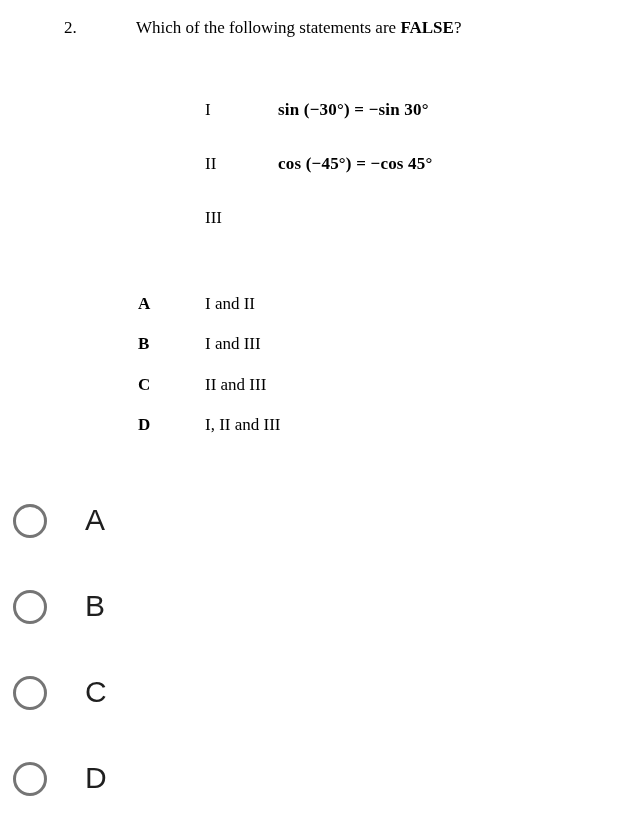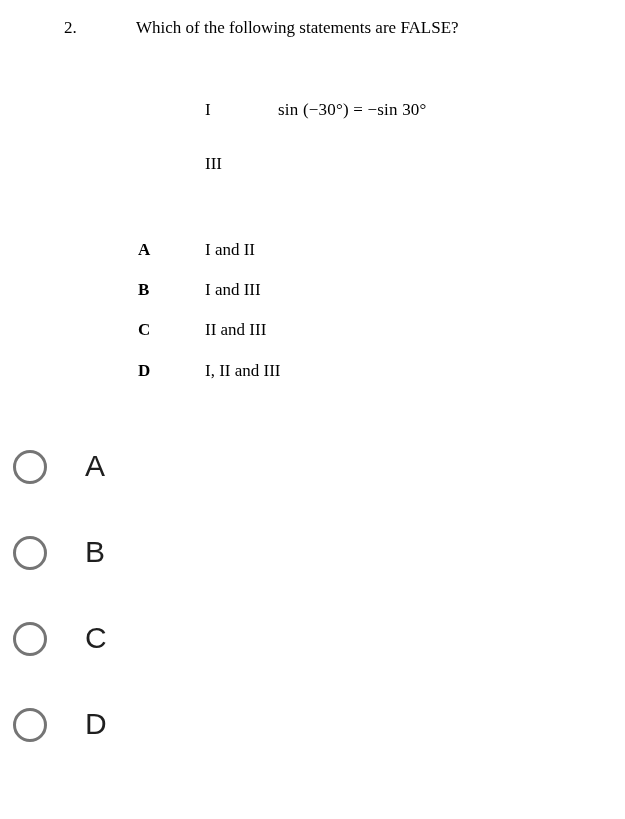--- a/index.html
+++ b/index.html
@@ -26,39 +26,40 @@
     padding-top: 17px;
     font-size: 17px;
     line-height: 1.3;
   }
   .q-number {
     margin-left: 64px;
     width: 72px;
     flex: 0 0 72px;
   }
   .q-text { }
-  .q-text b { font-weight: normal; }
+  .q-text b { font-weight: bold; }
 
   
   .statements {
     margin-top: 60px;
     margin-left: 205px;
     font-size: 17px;
   }
   .statement-row {
     display: flex;
     margin-bottom: 32px;
     line-height: 1.3;
   }
   .statement-label {
     width: 73px;
     flex: 0 0 73px;
   }
   .statement-expression {
     letter-spacing: 0.2px;
+    font-weight: bold;
   }
 
   
   .choices {
     margin-top: 64px;
     margin-left: 138px;
     font-size: 17px;
   }
   .choice-row {
     display: flex;
@@ -109,20 +110,24 @@
     <span class="q-number">2.</span>
     <span class="q-text"><span>Which of the following statements are </span><b>FALSE</b><span>?</span></span>
   </div>
 
   <div class="statements">
     <div class="statement-row">
       <span class="statement-label">I</span>
       <span class="statement-expression">sin (−30°) = −sin 30°</span>
     </div>
     <div class="statement-row">
+      <span class="statement-label">II</span>
+      <span class="statement-expression">cos (−45°) = −cos 45°</span>
+    </div>
+    <div class="statement-row">
       <span class="statement-label">III</span>
     </div>
   </div>
 
   <div class="choices">
     <div class="choice-row">
       <span class="choice-label">A</span>
       <span class="choice-text">I and II</span>
     </div>
     <div class="choice-row">

